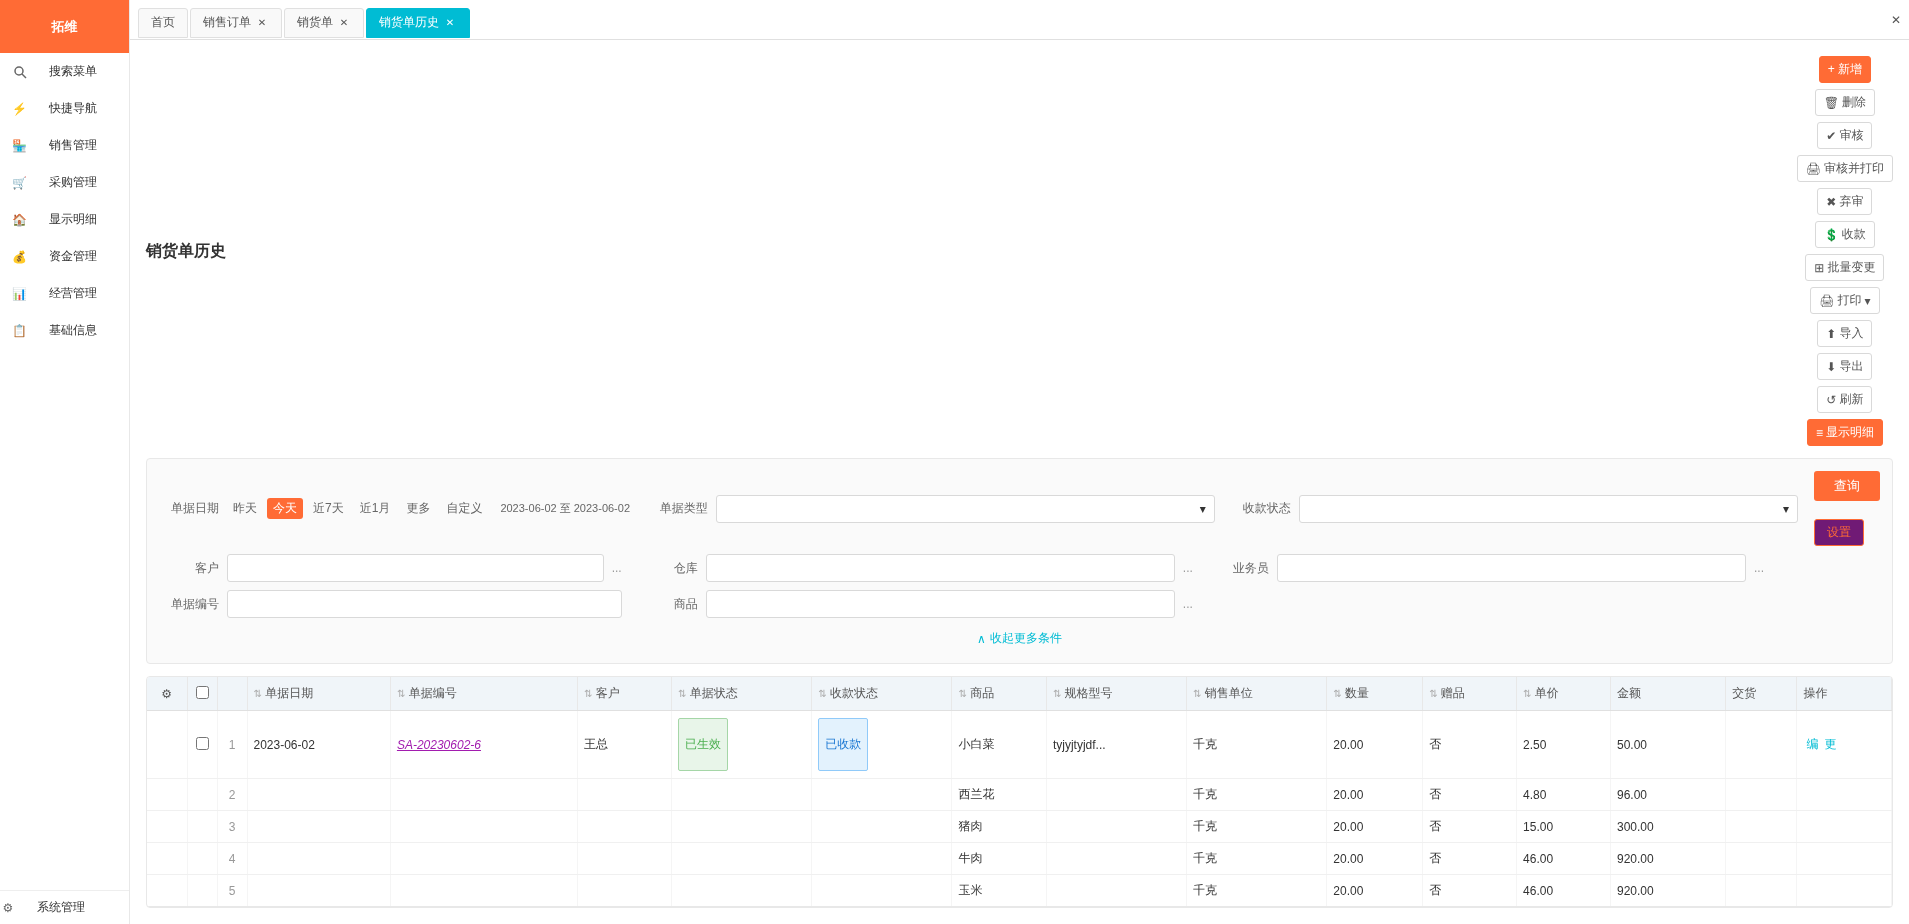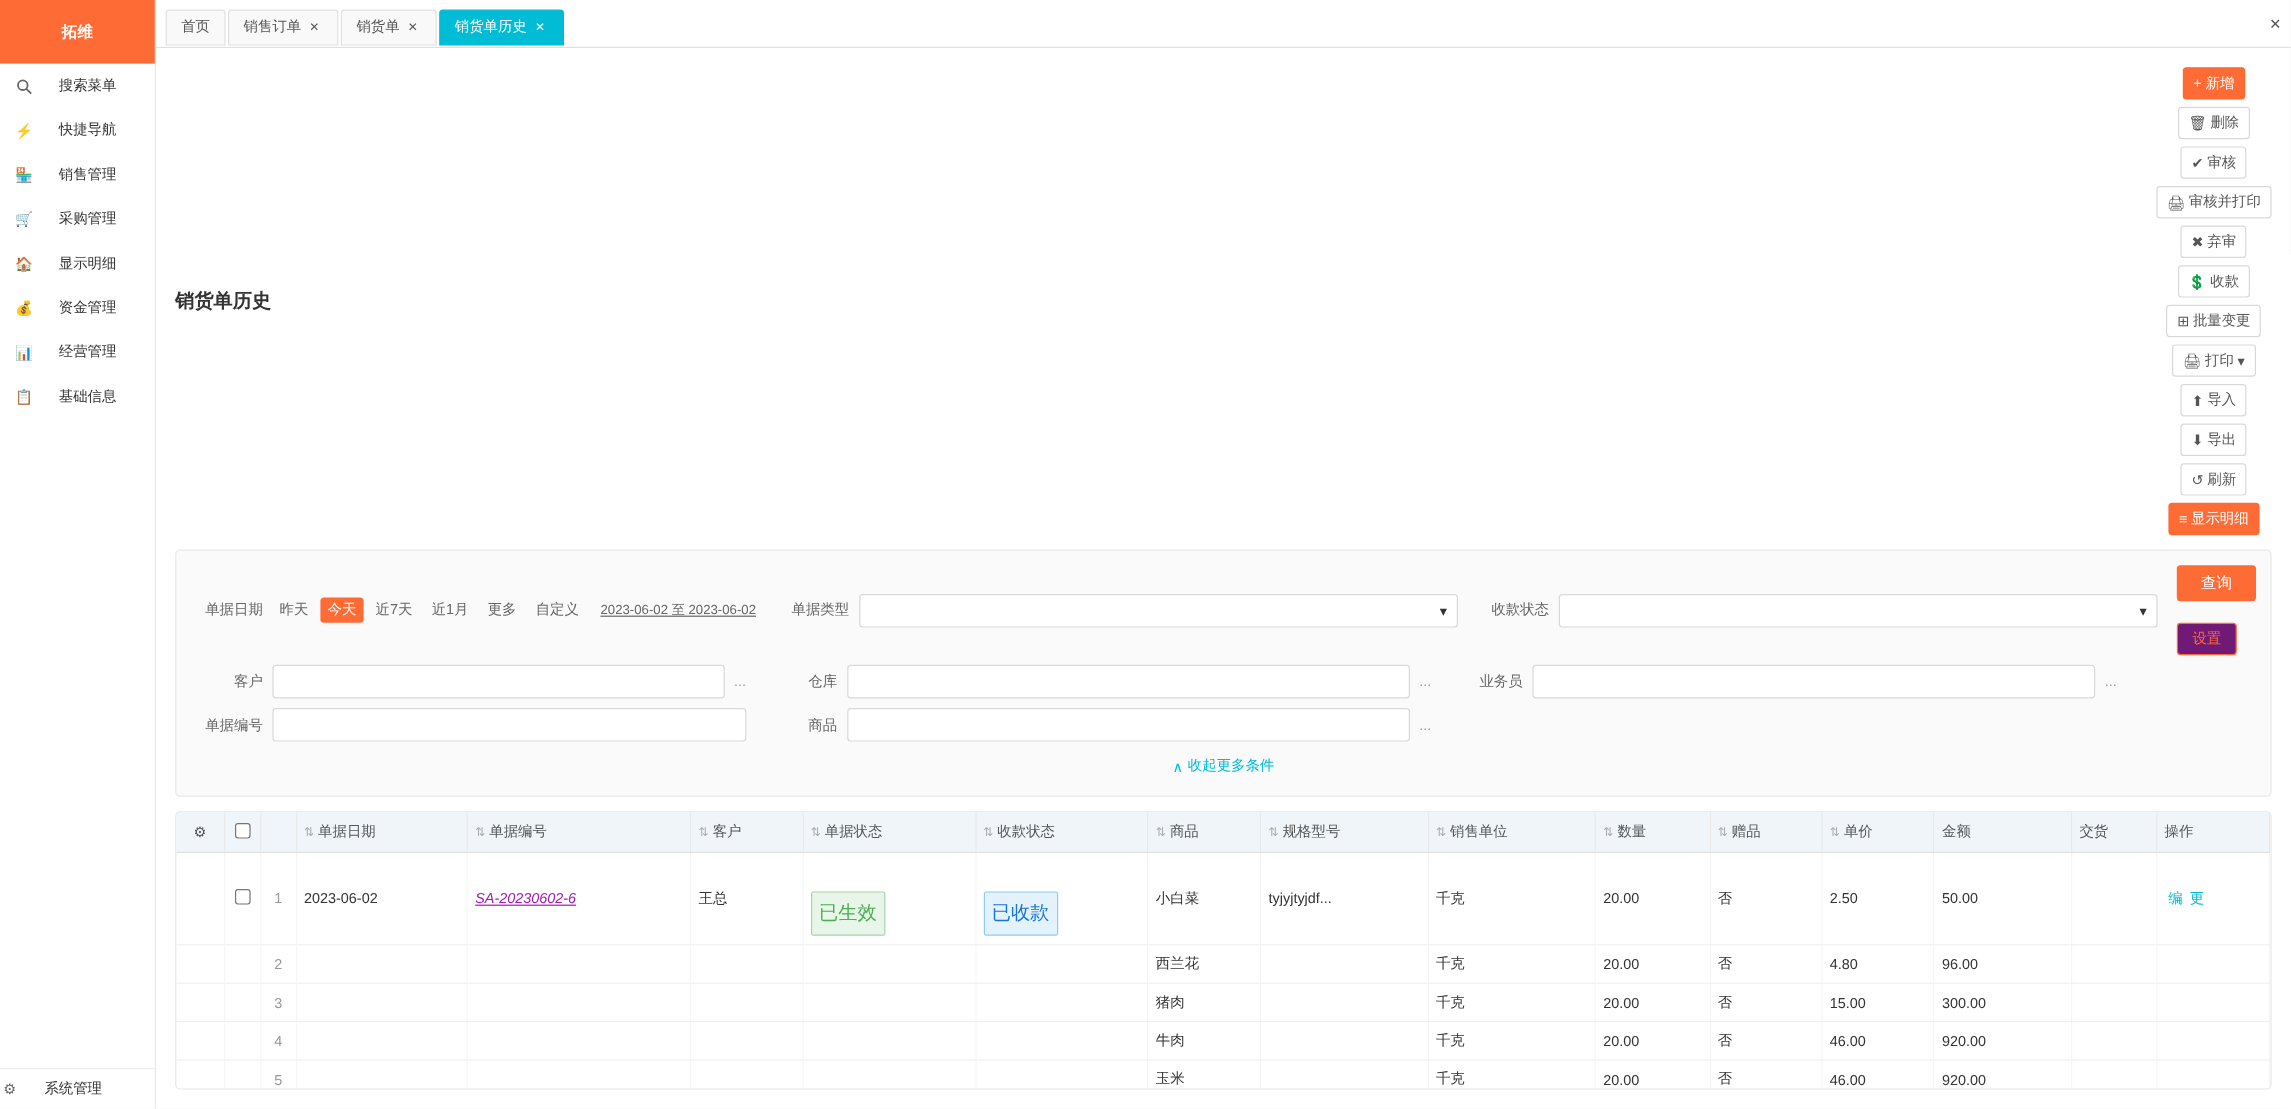--- a/index.html
+++ b/index.html
@@ -241,24 +241,23 @@
     td {
       padding: 7px 6px;
       border-bottom: 1px solid #f0f0f0;
       border-right: 1px solid #f5f5f5;
       color: #333;
       white-space: nowrap;
     }
     .sort-icon { color: #aaa; font-size: 10px; }
     .tag {
       display: inline-block;
-      padding: 7px 6px;
+      padding: 17px 6px;
       border-radius: 2px;
-      font-size: 16px;
-      margin-top: 25px;
+      font-size: 12px;
     }
     .tag-green { background: #e8f5e9; color: #4caf50; border: 1px solid #a5d6a7; }
     .tag-blue { background: #e3f2fd; color: #1976d2; border: 1px solid #90caf9; }
     .link-text { color: #a21caf; cursor: pointer; text-decoration: underline; font-style: italic; }
     .action-btn {
       color: #00bcd4;
       cursor: pointer;
       padding: 0 3px;
       font-size: 12px;
     }
@@ -475,21 +474,21 @@
         <div class="filter-group">
           <span class="filter-label">单据日期</span>
           <div class="date-shortcuts">
             <span class="date-shortcut">昨天</span>
             <span class="date-shortcut active">今天</span>
             <span class="date-shortcut">近7天</span>
             <span class="date-shortcut">近1月</span>
             <span class="date-shortcut">更多</span>
             <span class="date-shortcut">自定义</span>
           </div>
-          <div style="font-size:11px;color:#666;margin-left:4px;text-decoration:underline;">2023-06-02 至 2023-06-02</div>
+          <div style="font-size:11px;color:#666;margin-left:4px;">2023-06-02 至 2023-06-02</div>
         </div>
 
         <div class="filter-group" style="flex:1.2;">
           <span class="filter-label">单据类型</span>
           <div class="filter-select" style="flex:1;min-width:200px;">
             <span></span>
             <span>▾</span>
           </div>
         </div>
 

